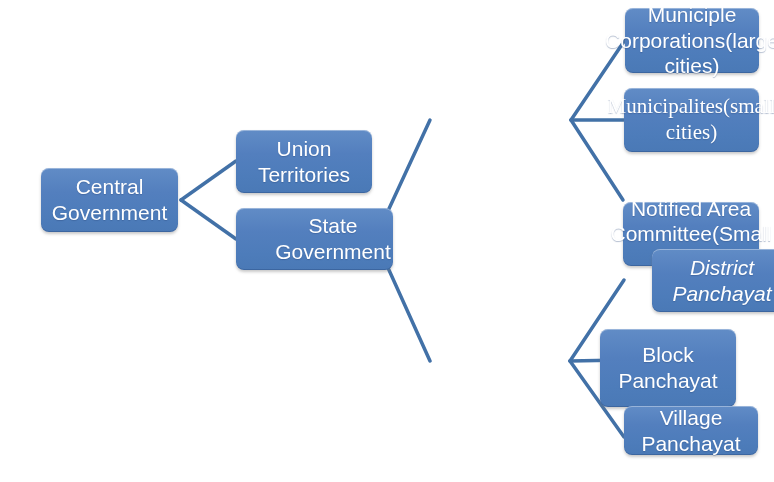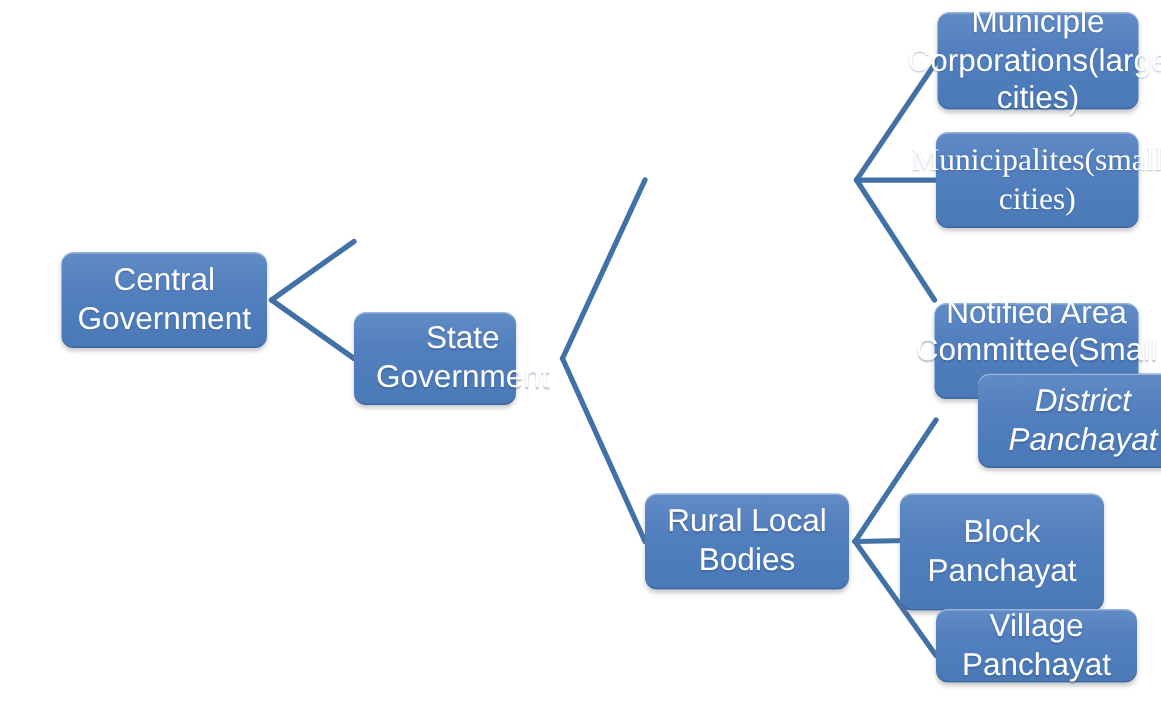--- a/index.html
+++ b/index.html
@@ -43,21 +43,21 @@
     box-shadow: inset 0 1px 0 rgba(255,255,255,0.35),
                 inset 0 -1px 0 rgba(30,60,110,0.30),
                 0 2px 3px rgba(120,120,120,0.40);
     text-shadow: 0 1px 1px rgba(40,70,120,0.35);
   }
   .pad-wide { padding: 2px 20px; }
 
   
   .n-central  { left: 41px;  top: 168px; width: 137px; height: 64px; }
   .n-union    { left: 236px; top: 130px; width: 136px; height: 63px; }
-  .n-state    { left: 236px; top: 208px; width: 108px; height: 62px; padding-left: 40px; }
+  .n-state    { left: 236px; top: 208px; width: 157px; height: 62px; padding-left: 40px; }
   .n-urban    { left: 430px; top: 88px;  width: 137px; height: 63px; }
   .n-rural    { left: 430px; top: 329px; width: 136px; height: 64px; }
   .n-municorp { left: 625px; top: 8px;   width: 134px; height: 65px; }
   .n-munismall{ left: 624px; top: 88px;  width: 135px; height: 64px; font-family: Liberation Serif, serif; }
   .n-notified { left: 623px; top: 168px; width: 136px; height: 64px; margin-top: 34px; }
   .n-district { left: 652px; top: 249px; width: 140px; height: 63px; font-style: italic; }
   .n-block    { left: 600px; top: 329px; width: 136px; height: 78px; }
   .n-village  { left: 624px; top: 406px; width: 134px; height: 49px; }
 </style>
 </head>
@@ -73,25 +73,25 @@
     <line x1="571" y1="120" x2="625" y2="40"></line>
     <line x1="571" y1="120" x2="624" y2="120"></line>
     <line x1="571" y1="120" x2="623" y2="200"></line>
     <line x1="570" y1="361" x2="624" y2="280"></line>
     <line x1="570" y1="361" x2="623" y2="360"></line>
     <line x1="570" y1="361" x2="624" y2="437"></line>
   </svg>
 
   <div class="node n-central pad-wide">Central Government</div>
 
+  <div class="node n-union">Union Territories</div>
 
   <div class="node n-state">State Government</div>
 
 
-  <div class="node n-rural">Rural Local Bodies</div>
 
   <div class="node n-municorp">Municiple Corporations(large cities)</div>
 
   <div class="node n-munismall">Municipalites(small cities)</div>
 
   <div class="node n-notified">Notified Area Committee(Small Towns)</div>
 
   <div class="node n-district">District Panchayat</div>
 
   <div class="node n-block">Block Panchayat</div>

